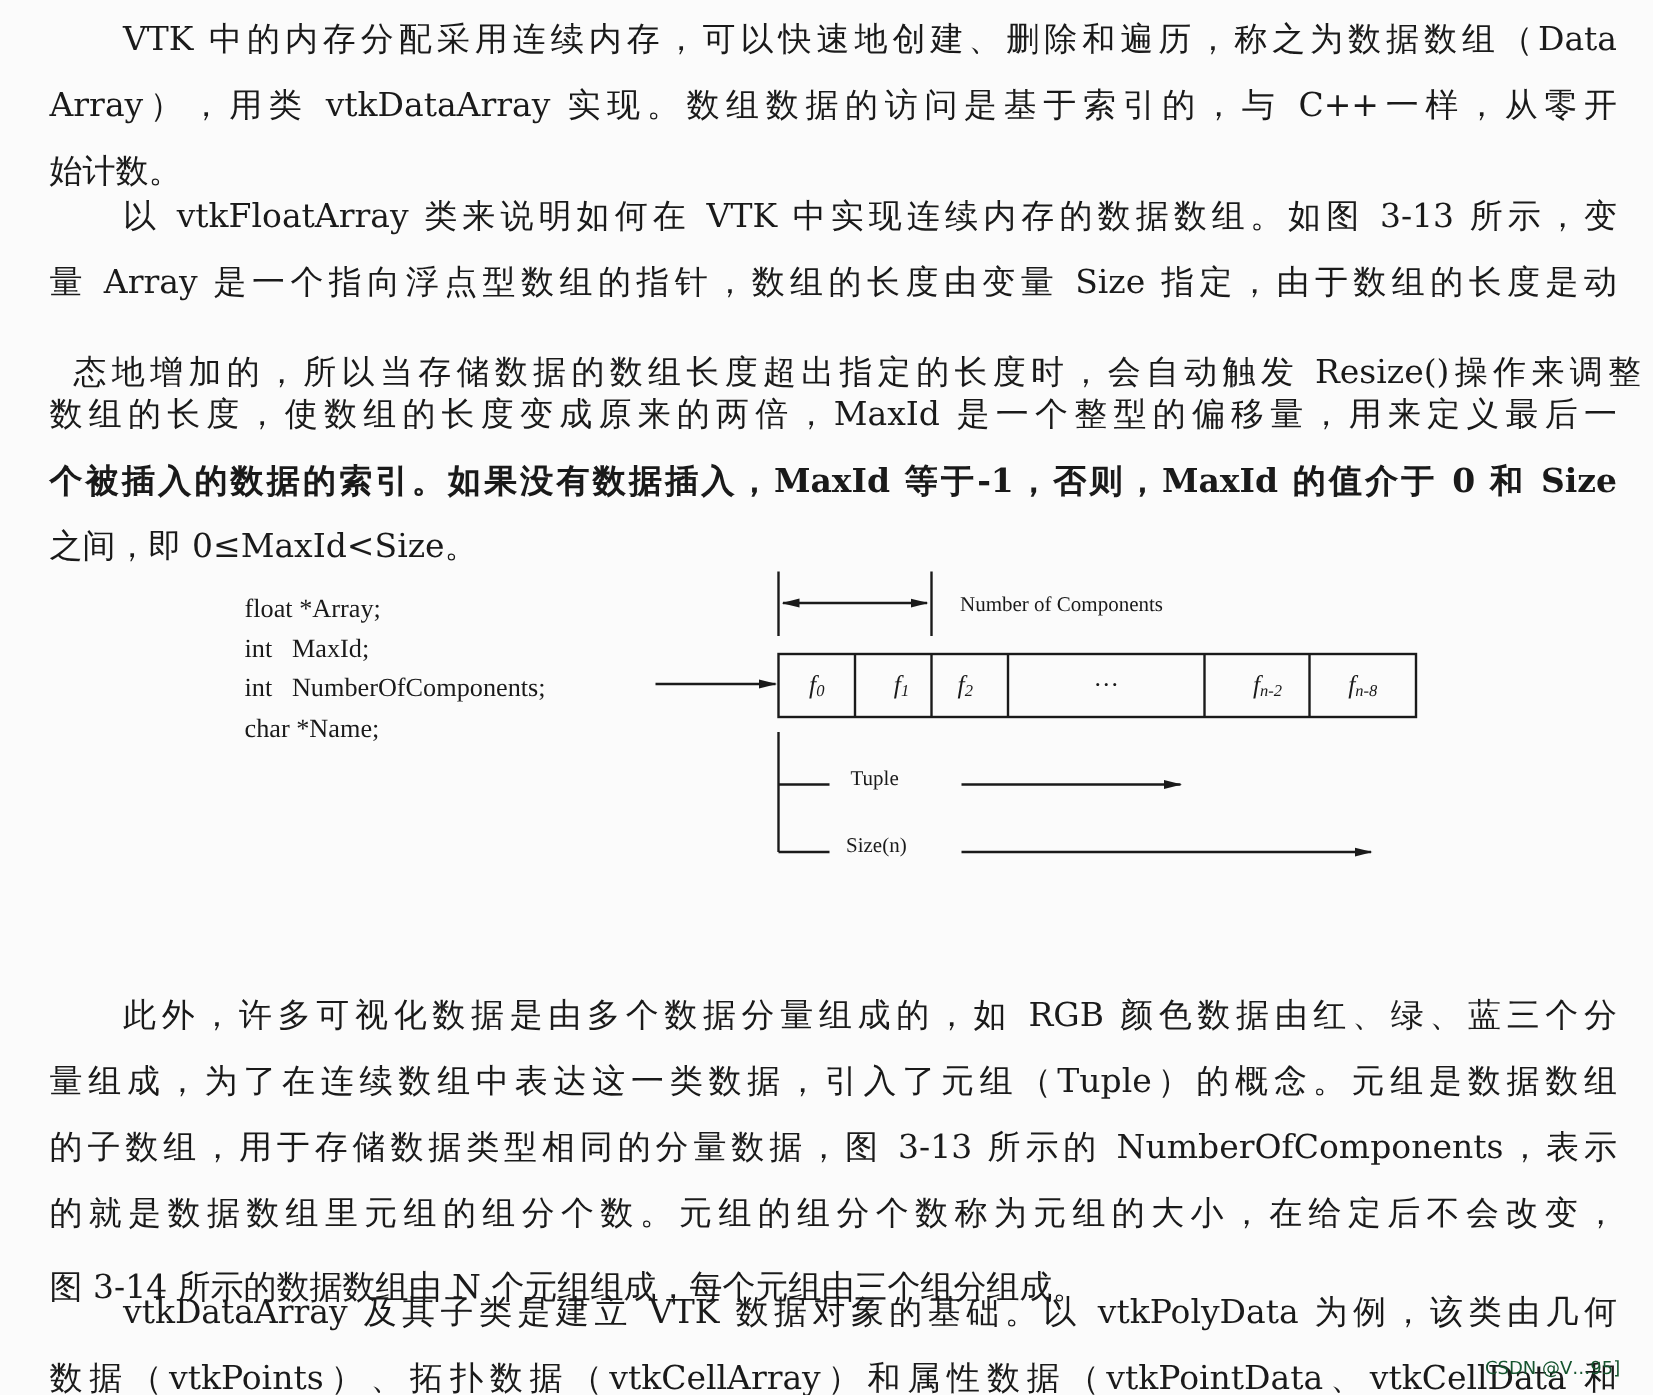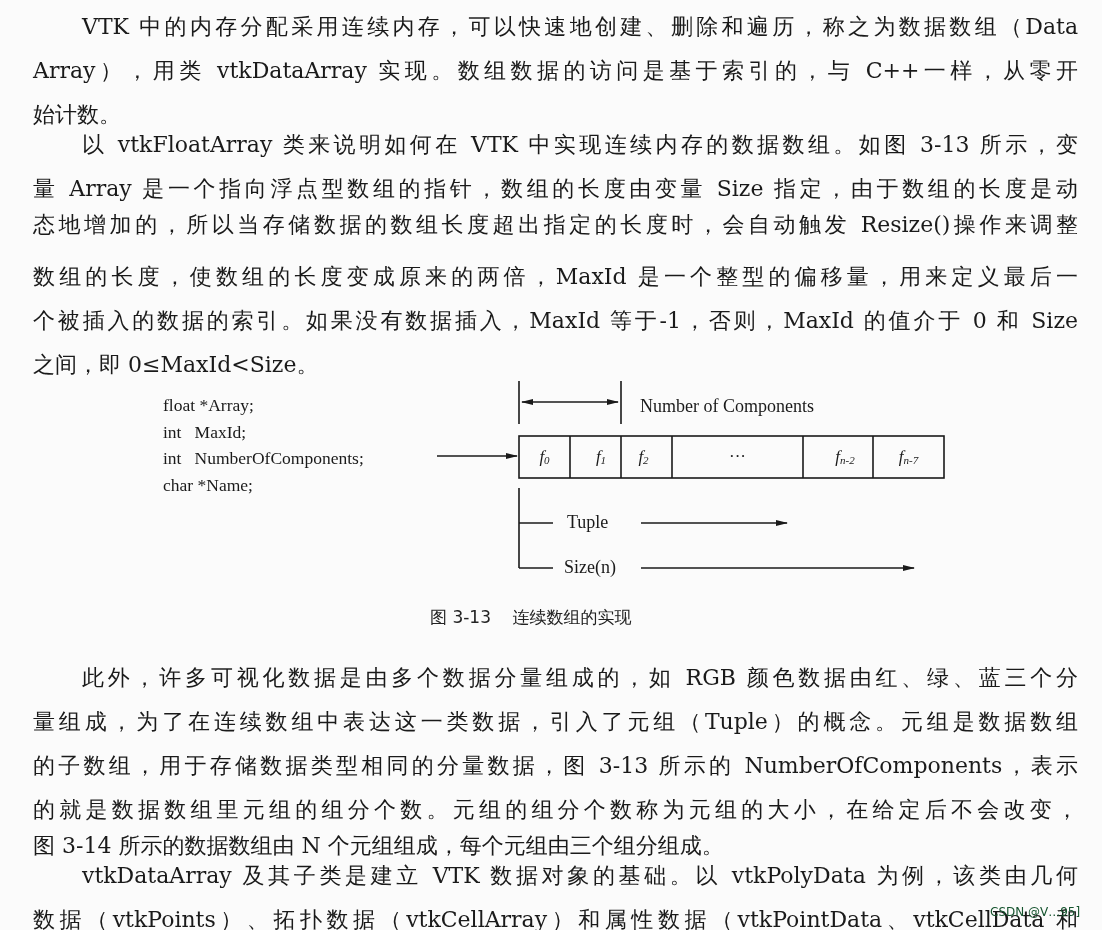--- a/index.html
+++ b/index.html
@@ -11,21 +11,21 @@
     position: relative;
   }
   .para { position: absolute; left: 33px; width: 1045px; font-size: 22px; line-height: 44px; }
   .line { position: absolute; left: 0; white-space: nowrap; height: 44px; }
   .line.indent { left: 49px; }
   .just { display: block; text-align: justify; text-align-last: justify; width: 1045px; }
   .just.indent-w { width: 996px; }
   .figure { position: absolute; left: 0; top: 0; width: 1102px; height: 650px; pointer-events: none; }
   .code { position: absolute; left: 163px; top: 392px; font-family: "Liberation Serif", serif; font-size: 17.5px; line-height: 26.5px; }
   .code .row { white-space: pre; }
-  .diag-label { position: absolute; font-family: "Liberation Serif", serif; font-size: 18px; white-space: nowrap; }
+  .diag-label { position: absolute; font-family: "Liberation Serif", serif; font-size: 14px; white-space: nowrap; }
   .cell-label { position: absolute; font-family: "Liberation Serif", serif; font-style: italic; font-size: 17px; text-align: center; top: 447px; }
   .cell-label sub { font-size: 11px; vertical-align: -2px; }
   .caption { position: absolute; left: 430px; top: 606px; font-size: 17px; font-family: "DejaVu Sans", sans-serif; white-space: pre; color: #222; }
   .watermark { position: absolute; left: 990px; top: 905px; font-size: 12px; color: #14532d; font-family: "DejaVu Sans", sans-serif; }
 </style>
 </head>
 <body>
 
 <div class="para" style="top:5px;">
   <div class="line indent" style="top:0;">
@@ -39,27 +39,27 @@
   </div>
 </div>
 
 <div class="para" style="top:123px;">
   <div class="line indent" style="top:0;">
     <span class="just indent-w">以 vtkFloatArray 类来说明如何在 VTK 中实现连续内存的数据数组。如图 3-13 所示，变</span>
   </div>
   <div class="line" style="top:44px;">
     <span class="just">量 Array 是一个指向浮点型数组的指针，数组的长度由变量 Size 指定，由于数组的长度是动</span>
   </div>
-  <div class="line" style="top:80px;">
+  <div class="line" style="top:104px;margin-left:16px;">
     <span class="just">态地增加的，所以当存储数据的数组长度超出指定的长度时，会自动触发 Resize()操作来调整</span>
   </div>
   <div class="line" style="top:132px;">
     <span class="just">数组的长度，使数组的长度变成原来的两倍，MaxId 是一个整型的偏移量，用来定义最后一</span>
   </div>
-  <div class="line" style="top:176px;">
+  <div class="line" style="top:176px;font-weight:bold;">
     <span class="just">个被插入的数据的索引。如果没有数据插入，MaxId 等于-1，否则，MaxId 的值介于 0 和 Size</span>
   </div>
   <div class="line" style="top:220px;">
     <span>之间，即 0≤MaxId&lt;Size。</span>
   </div>
 </div>
 
 <div class="figure">
   <div class="code">
     <div class="row">float *Array;</div>
@@ -101,42 +101,41 @@
     </g>
   </svg>
 
   <div class="diag-label" style="left:640px;top:396px;">Number of Components</div>
 
   <div class="cell-label" style="left:519px;width:51px;"><span>f</span><sub>0</sub></div>
   <div class="cell-label" style="left:570px;width:62px;"><span>f</span><sub>1</sub></div>
   <div class="cell-label" style="left:621px;width:45px;"><span>f</span><sub>2</sub></div>
   <div class="cell-label" style="left:672px;width:131px;font-style:normal;"><span>···</span></div>
   <div class="cell-label" style="left:803px;width:84px;"><span>f</span><sub>n-2</sub></div>
-  <div class="cell-label" style="left:873px;width:71px;"><span>f</span><sub>n-7</sub></div>
+  <div class="cell-label" style="left:873px;width:71px;"><span>f</span><sub>n-8</sub></div>
 
   <div class="diag-label" style="left:567px;top:512px;">Tuple</div>
   <div class="diag-label" style="left:564px;top:557px;">Size(n)</div>
 
-  <div class="caption">图 3-13    连续数组的实现</div>
 </div>
 
 <div class="para" style="top:656px;">
   <div class="line indent" style="top:0;">
     <span class="just indent-w">此外，许多可视化数据是由多个数据分量组成的，如 RGB 颜色数据由红、绿、蓝三个分</span>
   </div>
   <div class="line" style="top:44px;">
     <span class="just">量组成，为了在连续数组中表达这一类数据，引入了元组（Tuple）的概念。元组是数据数组</span>
   </div>
   <div class="line" style="top:88px;">
     <span class="just">的子数组，用于存储数据类型相同的分量数据，图 3-13 所示的 NumberOfComponents，表示</span>
   </div>
   <div class="line" style="top:132px;">
     <span class="just">的就是数据数组里元组的组分个数。元组的组分个数称为元组的大小，在给定后不会改变，</span>
   </div>
-  <div class="line" style="top:168px;text-align:right;">
+  <div class="line" style="top:181px;text-align:right;">
     <span>图 3-14 所示的数据数组由 N 个元组组成，每个元组由三个组分组成。</span>
   </div>
 </div>
 
 <div class="para" style="top:854px;">
   <div class="line indent" style="top:0;">
     <span class="just indent-w">vtkDataArray 及其子类是建立 VTK 数据对象的基础。以 vtkPolyData 为例，该类由几何</span>
   </div>
   <div class="line" style="top:44px;">
     <span class="just">数据（vtkPoints）、拓扑数据（vtkCellArray）和属性数据（vtkPointData、vtkCellData  和</span>

